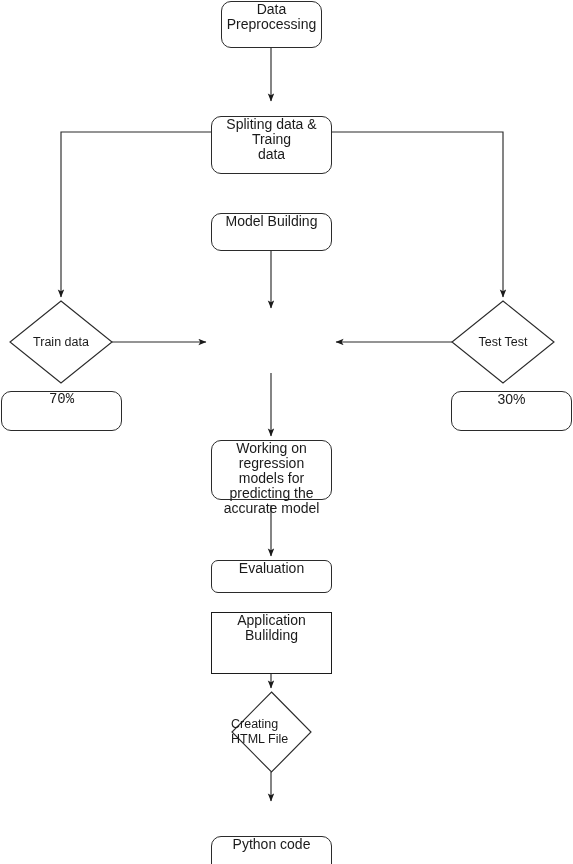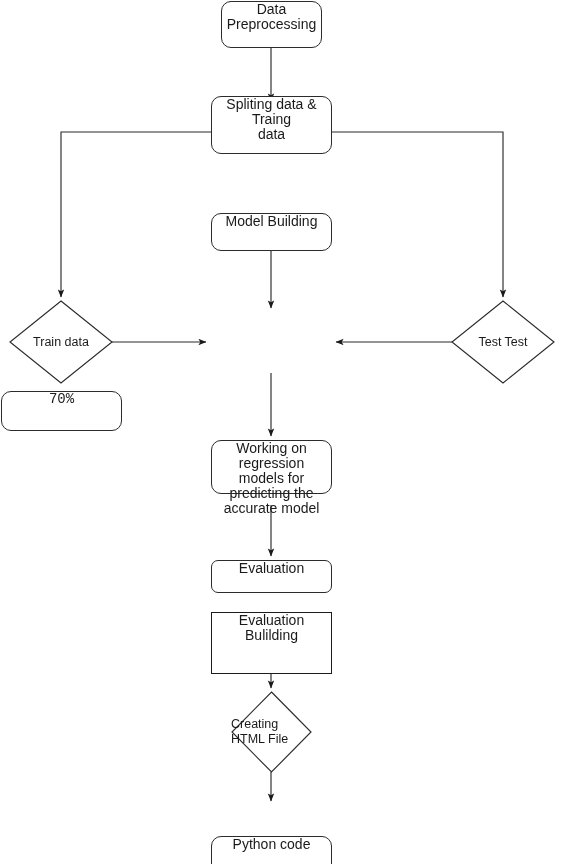--- a/index.html
+++ b/index.html
@@ -107,21 +107,21 @@
 
       <path d="M271,772 L271,801" marker-end="url(#arrowhead)"></path>
     </g>
   </svg>
 
   <div class="node rounded" style="left:221px; top:1px; width:101px; height:47px;">
     <span class="nodetext">Data
 Preprocessing</span>
   </div>
 
-  <div class="node rounded" style="left:211px; top:96px; width:121px; height:58px;">
+  <div class="node rounded" style="left:211px; top:116px; width:121px; height:58px;">
     <span class="nodetext">Spliting data &amp; Traing
 data</span>
   </div>
 
   <div class="node rounded" style="left:211px; top:213px; width:121px; height:38px;">
     <span class="nodetext">Model Building</span>
   </div>
 
   <div class="diamond-wrap" style="left:9px; top:300px; width:104px; height:84px;">
     <svg class="diamond-shape" viewBox="0 0 104 84" preserveAspectRatio="none" xmlns="http://www.w3.org/2000/svg">
@@ -135,34 +135,37 @@
       <polygon points="52,1 103,42 52,83 1,42" fill="#ffffff" stroke="#2b2b2b" stroke-width="1.15"></polygon>
     </svg>
     <span class="diamond-label">Test Test</span>
   </div>
 
 
   <div class="node rounded" style="left:1px; top:391px; width:121px; height:40px;font-family:Liberation Mono, monospace;">
     <span class="nodetext">70%</span>
   </div>
 
+  <div class="node rounded" style="left:451px; top:391px; width:121px; height:40px;">
+    <span class="nodetext">30%</span>
+  </div>
 
-  <div class="node rounded" style="left:211px; top:440px; width:121px; height:54px;">
+  <div class="node rounded" style="left:211px; top:440px; width:121px; height:60px;">
     <span class="nodetext">Working on
 regression models for
 predicting the
 accurate model</span>
   </div>
 
   <div class="node rounded" style="left:211px; top:560px; width:121px; height:33px;border-radius:7px;">
     <span class="nodetext">Evaluation</span>
   </div>
 
   <div class="node sharp" style="left:211px; top:612px; width:121px; height:62px;">
-    <span class="nodetext">Evaluation Bulilding</span>
+    <span class="nodetext">Application Bulilding</span>
   </div>
 
   <div class="diamond-wrap" style="left:231px; top:691px; width:81px; height:82px;">
     <svg class="diamond-shape" viewBox="0 0 81 82" preserveAspectRatio="none" xmlns="http://www.w3.org/2000/svg">
       <polygon points="40.5,1 80,41 40.5,81 1,41" fill="#ffffff" stroke="#2b2b2b" stroke-width="1.15"></polygon>
     </svg>
     <span class="diamond-label">Creating
 HTML File</span>
   </div>
 

